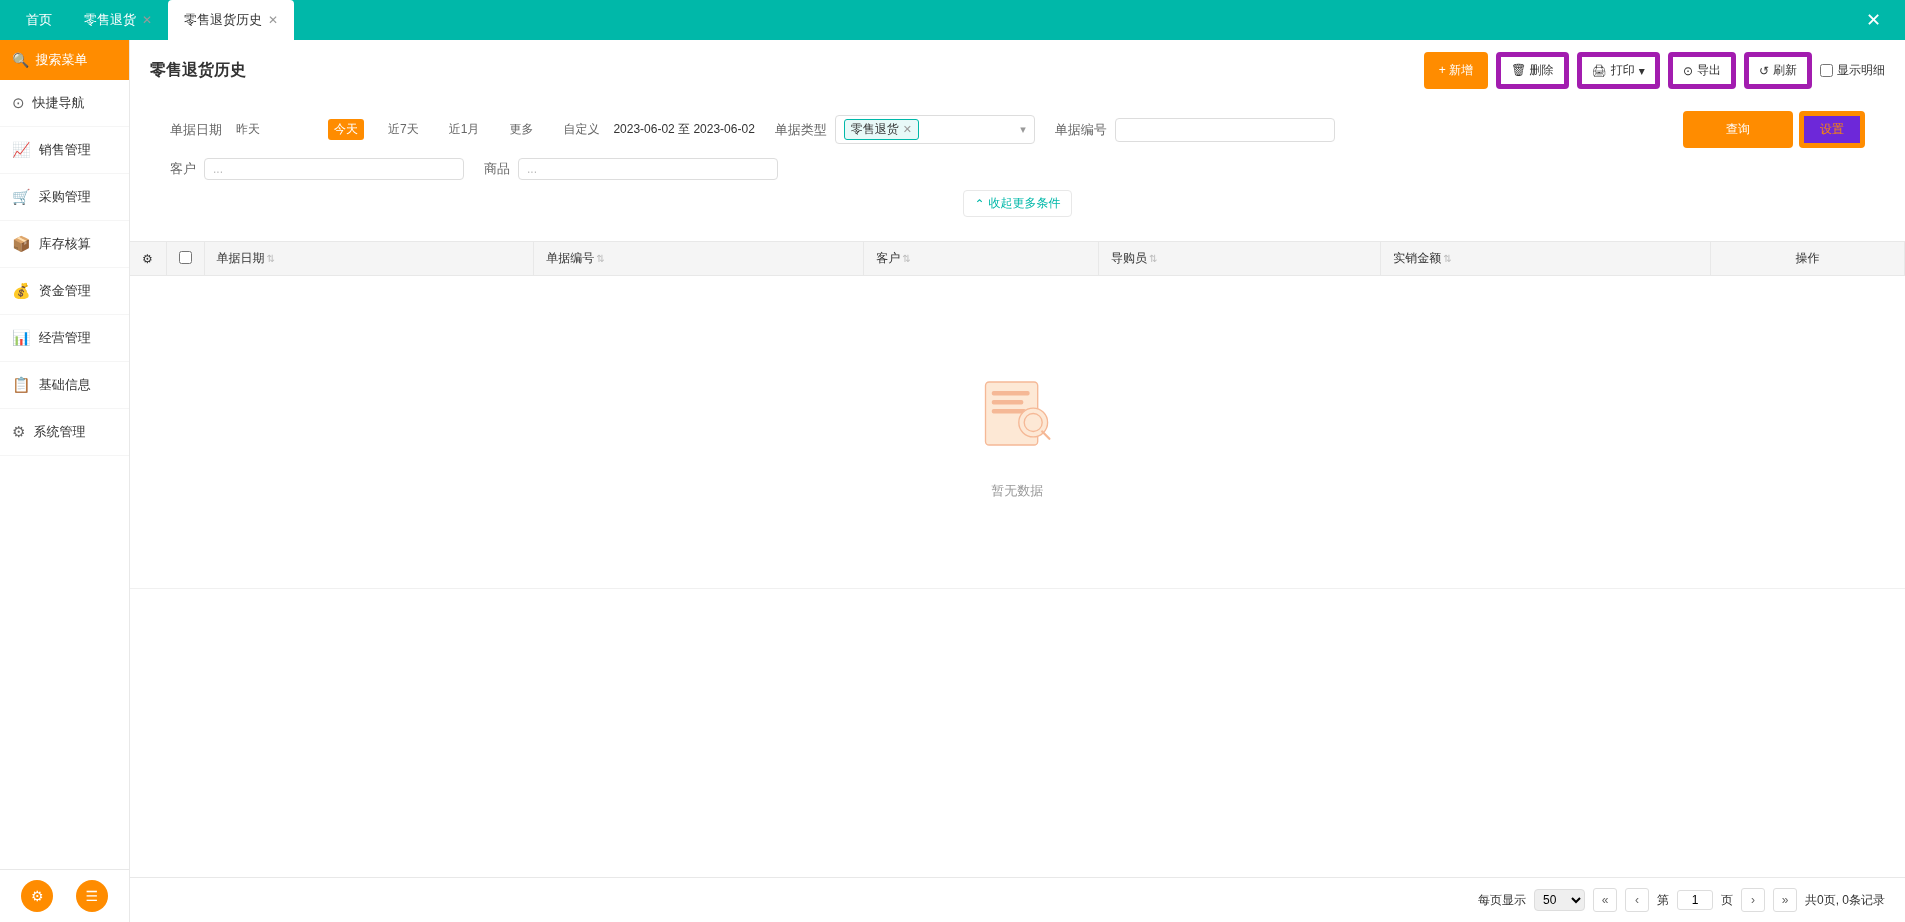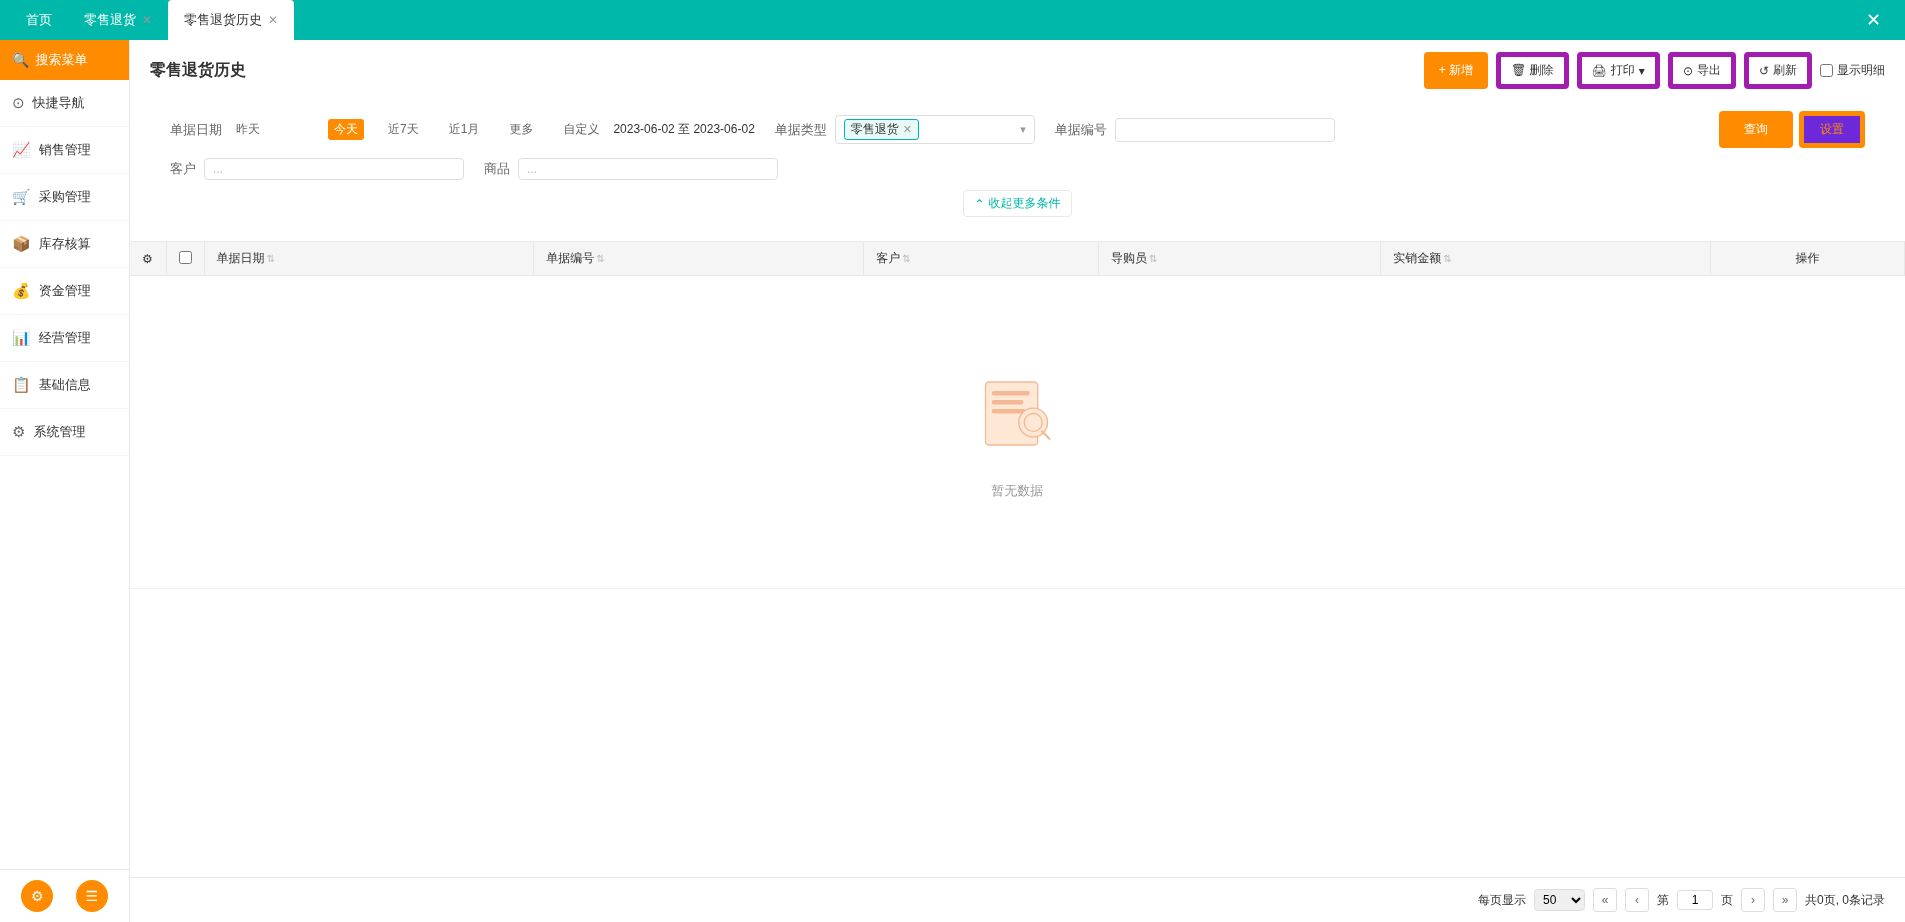--- a/index.html
+++ b/index.html
@@ -484,21 +484,21 @@
                 <span class="dropdown-arrow">▾</span>
               </div>
             </div>
 
             <div class="filter-item">
               <span class="filter-label">单据编号</span>
               <input type="text" class="filter-input" style="min-width: 220px;">
             </div>
 
             <div style="display:flex; gap:6px; margin-left:auto;">
-              <button class="toolbar-btn primary" style="background:#ff8c00; border-color:#ff8c00; color:#fff; padding:5px 20px;font-family:Liberation Mono, monospace;">查询</button>
+              <button class="toolbar-btn primary" style="background:#ff8c00; border-color:#ff8c00; color:#fff; padding:5px 38px;font-family:Liberation Mono, monospace;">查询</button>
               <button class="toolbar-btn orange-outline" style="color:#ff8c00; border-color:#ff8c00; padding:5px 16px;">设置</button>
             </div>
           </div>
           <div class="filter-row">
 
             <div class="filter-item">
               <span class="filter-label">客户</span>
               <div class="filter-tag-box" style="min-width:260px;">
                 <span style="color:#bbb; font-size:12px;">...</span>
               </div>

